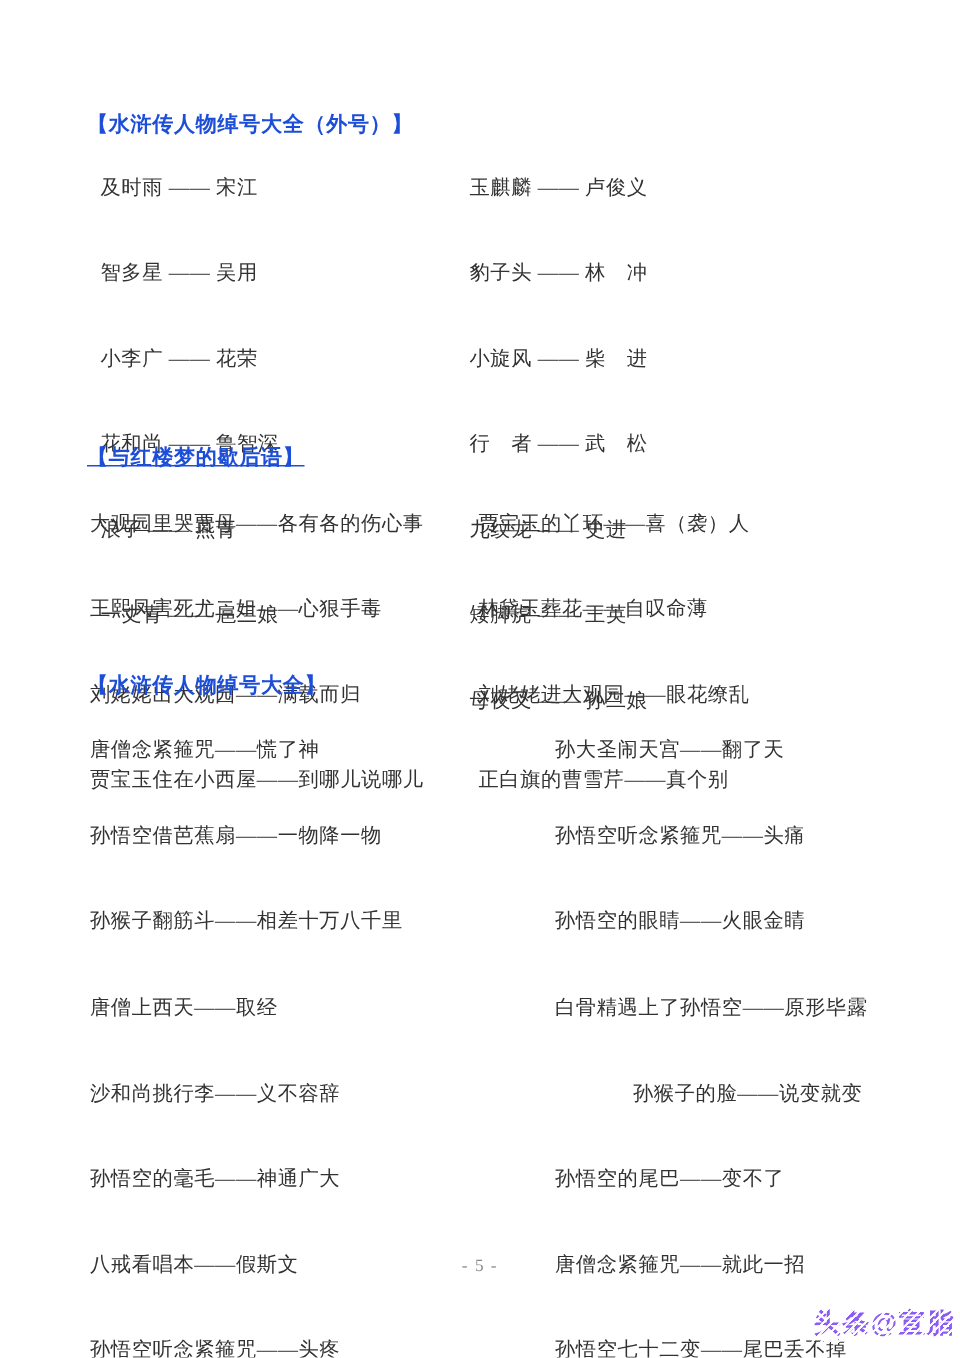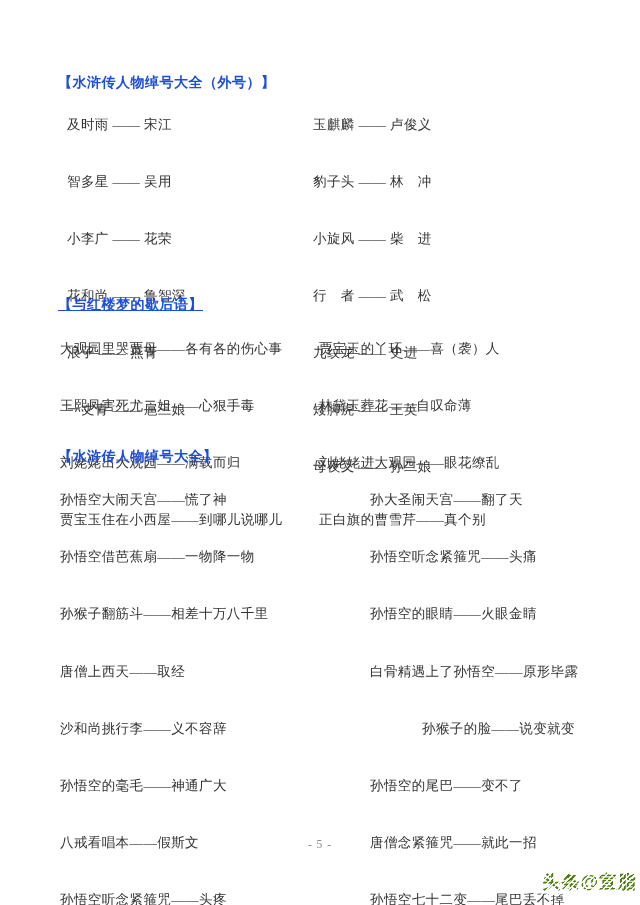--- a/index.html
+++ b/index.html
@@ -24,21 +24,21 @@
   .col.s3 .row { height:25.2px; line-height:25.2px; }
   .ind-lg { padding-left:52px; }
   .page-num {
     position:absolute; top:838px; left:0; width:640px;
     text-align:center; font-size:11.5px; color:#8a8a8a;
     letter-spacing:1px;
   }
   .watermark {
     position:absolute; top:869px; right:3px;
     font-family:"Liberation Sans","DejaVu Sans",sans-serif;
-    font-weight:700; font-size:18px; color:#4d7c0f;
+    font-weight:700; font-size:18px; color:#8b5cf6;
     letter-spacing:1px; line-height:26px;
   }
   .watermark::after {
     content:""; position:absolute; inset:-1px;
     background:repeating-linear-gradient(135deg,
       rgba(255,255,255,0) 0 2.5px,
       rgba(255,255,255,0.95) 2.5px 4px);
     pointer-events:none;
   }
 </style>
@@ -75,21 +75,21 @@
   </div>
   <div class="col" style="left:319px; top:304px;">
     <div class="row">贾宝玉的丫环——喜（袭）人</div>
     <div class="row">林黛玉葬花——自叹命薄</div>
     <div class="row">刘姥姥进大观园——眼花缭乱</div>
     <div class="row">正白旗的曹雪芹——真个别</div>
   </div>
 
   <h2 class="sec-title" style="top:436px;">【水浒传人物绰号大全】</h2>
   <div class="col s3" style="left:60px; top:455px;">
-    <div class="row">孙悟空大闹天宫——慌了神</div>
+    <div class="row">唐僧念紧箍咒——慌了神</div>
     <div class="row">孙悟空借芭蕉扇——一物降一物</div>
     <div class="row">孙猴子翻筋斗——相差十万八千里</div>
     <div class="row">唐僧上西天——取经</div>
     <div class="row">沙和尚挑行李——义不容辞</div>
     <div class="row">孙悟空的毫毛——神通广大</div>
     <div class="row">八戒看唱本——假斯文</div>
     <div class="row">孙悟空听念紧箍咒——头疼</div>
     
     
     

